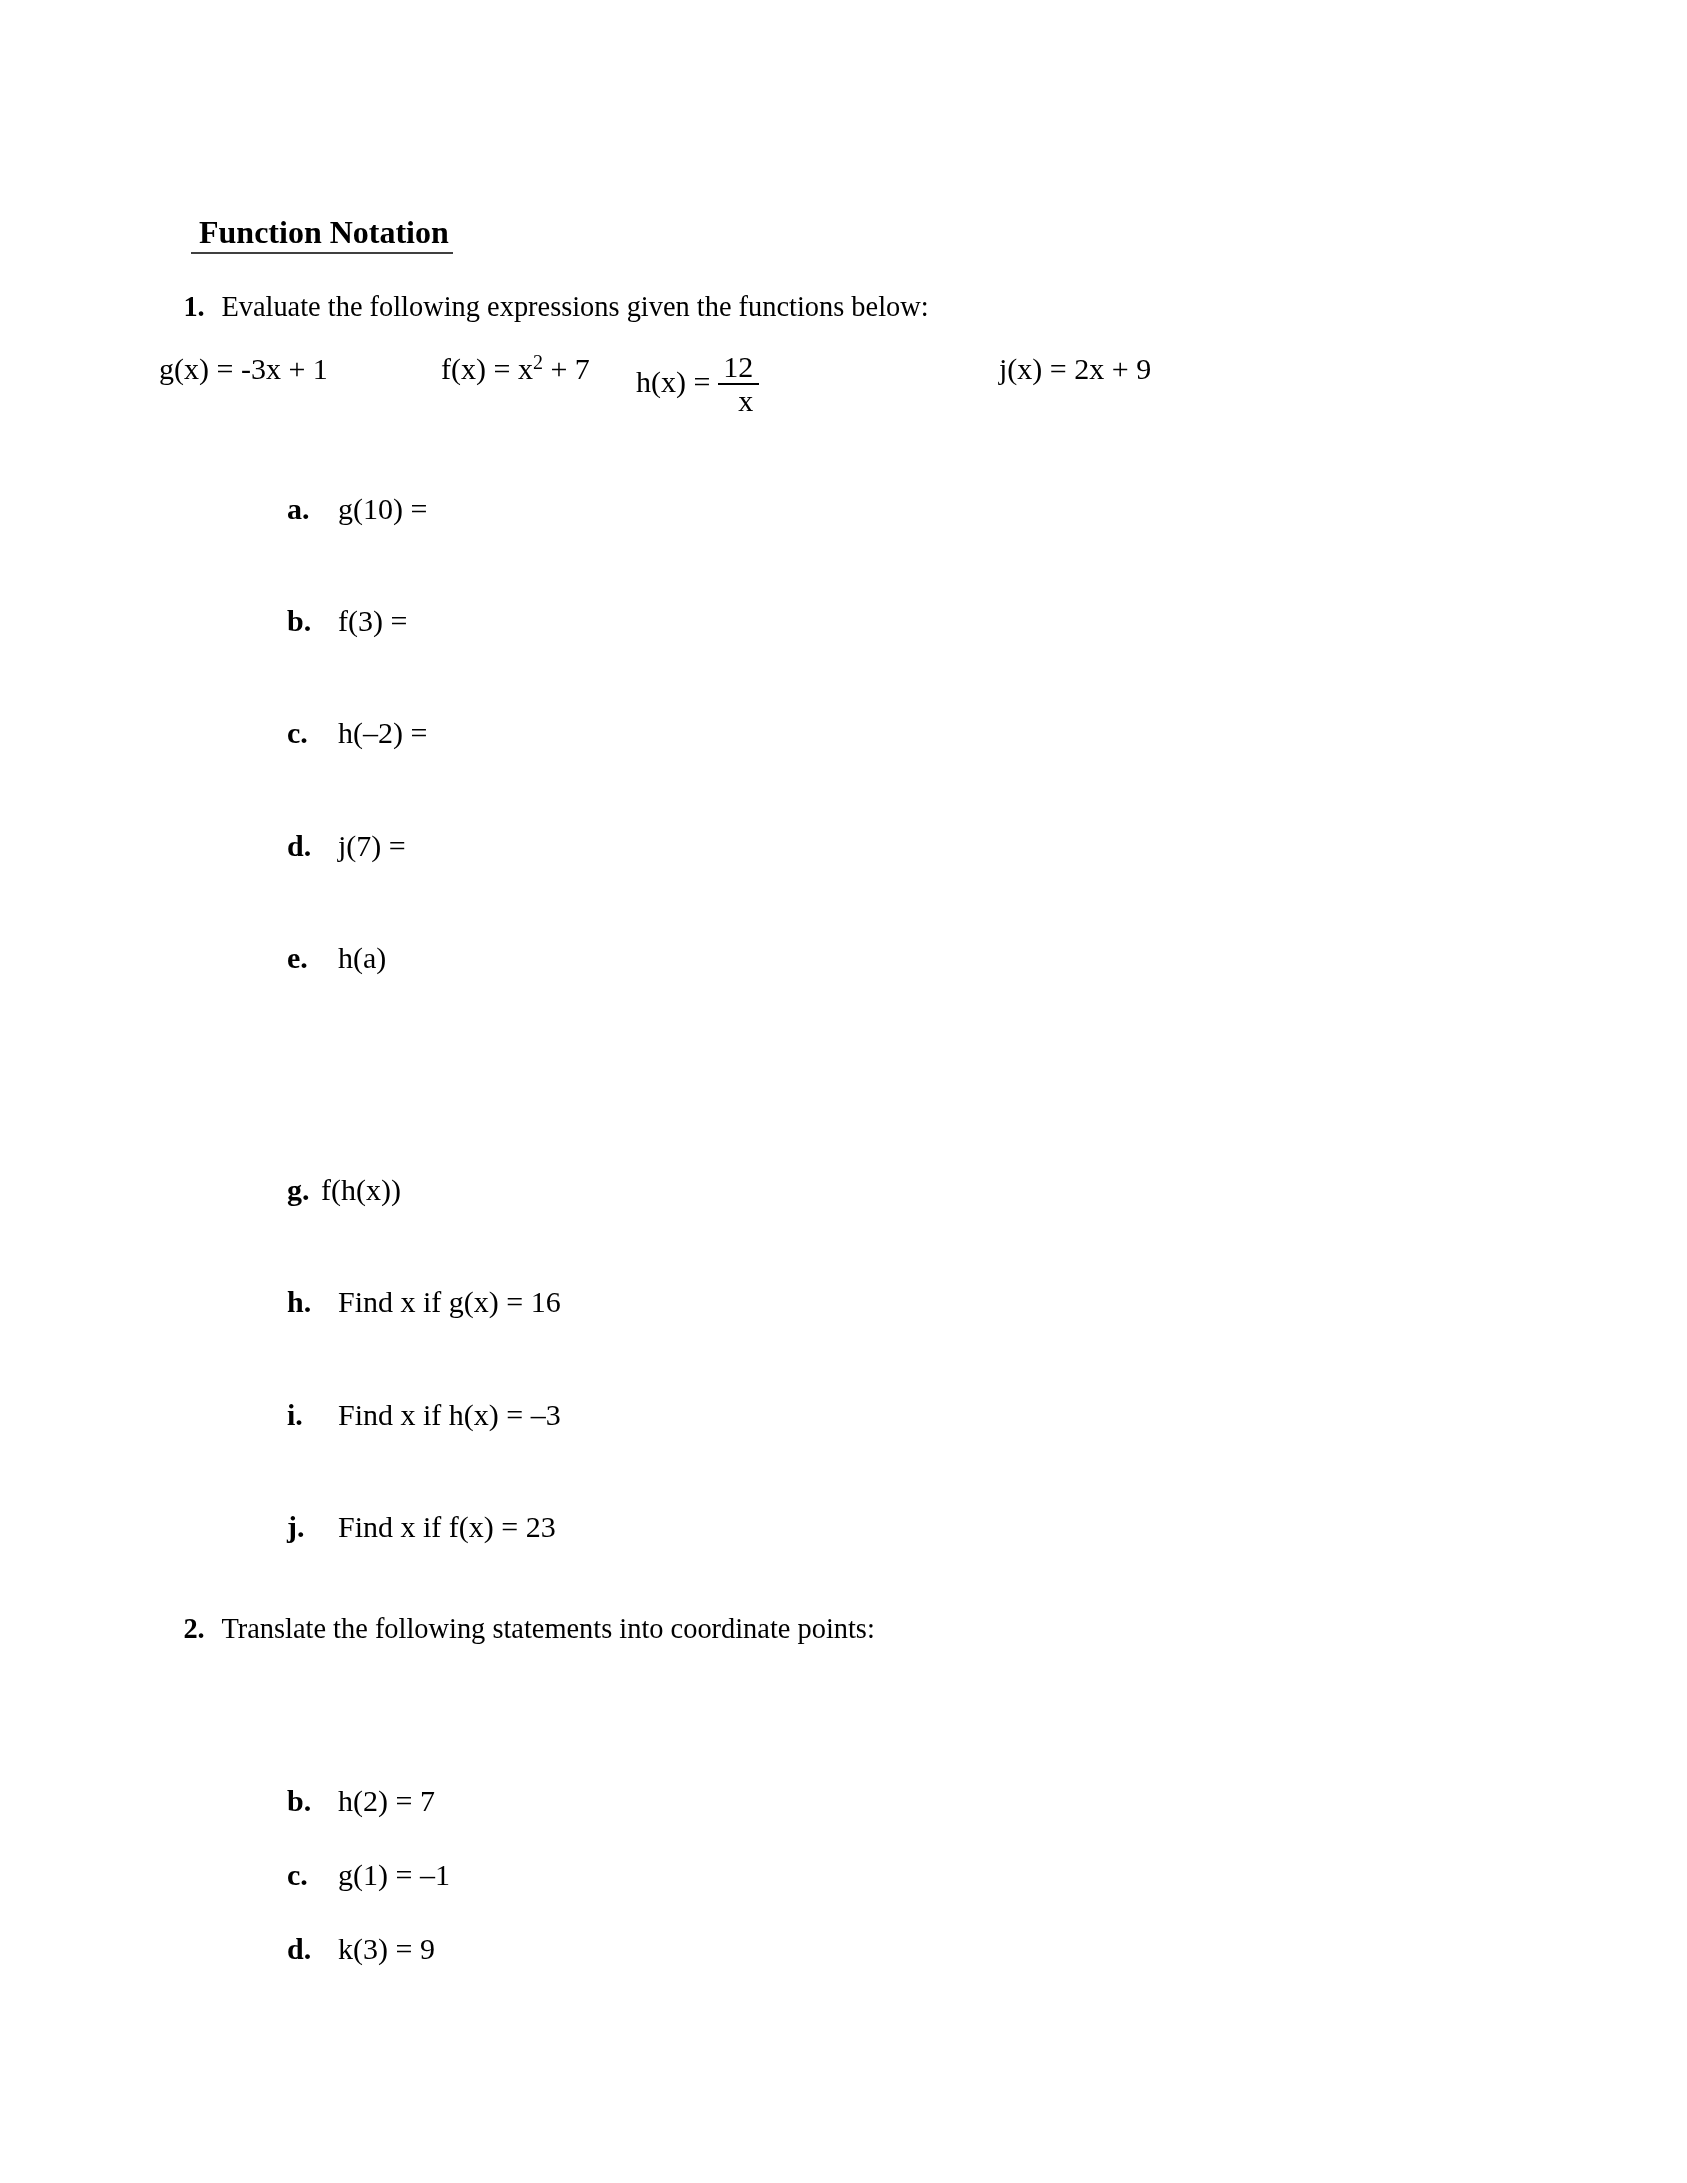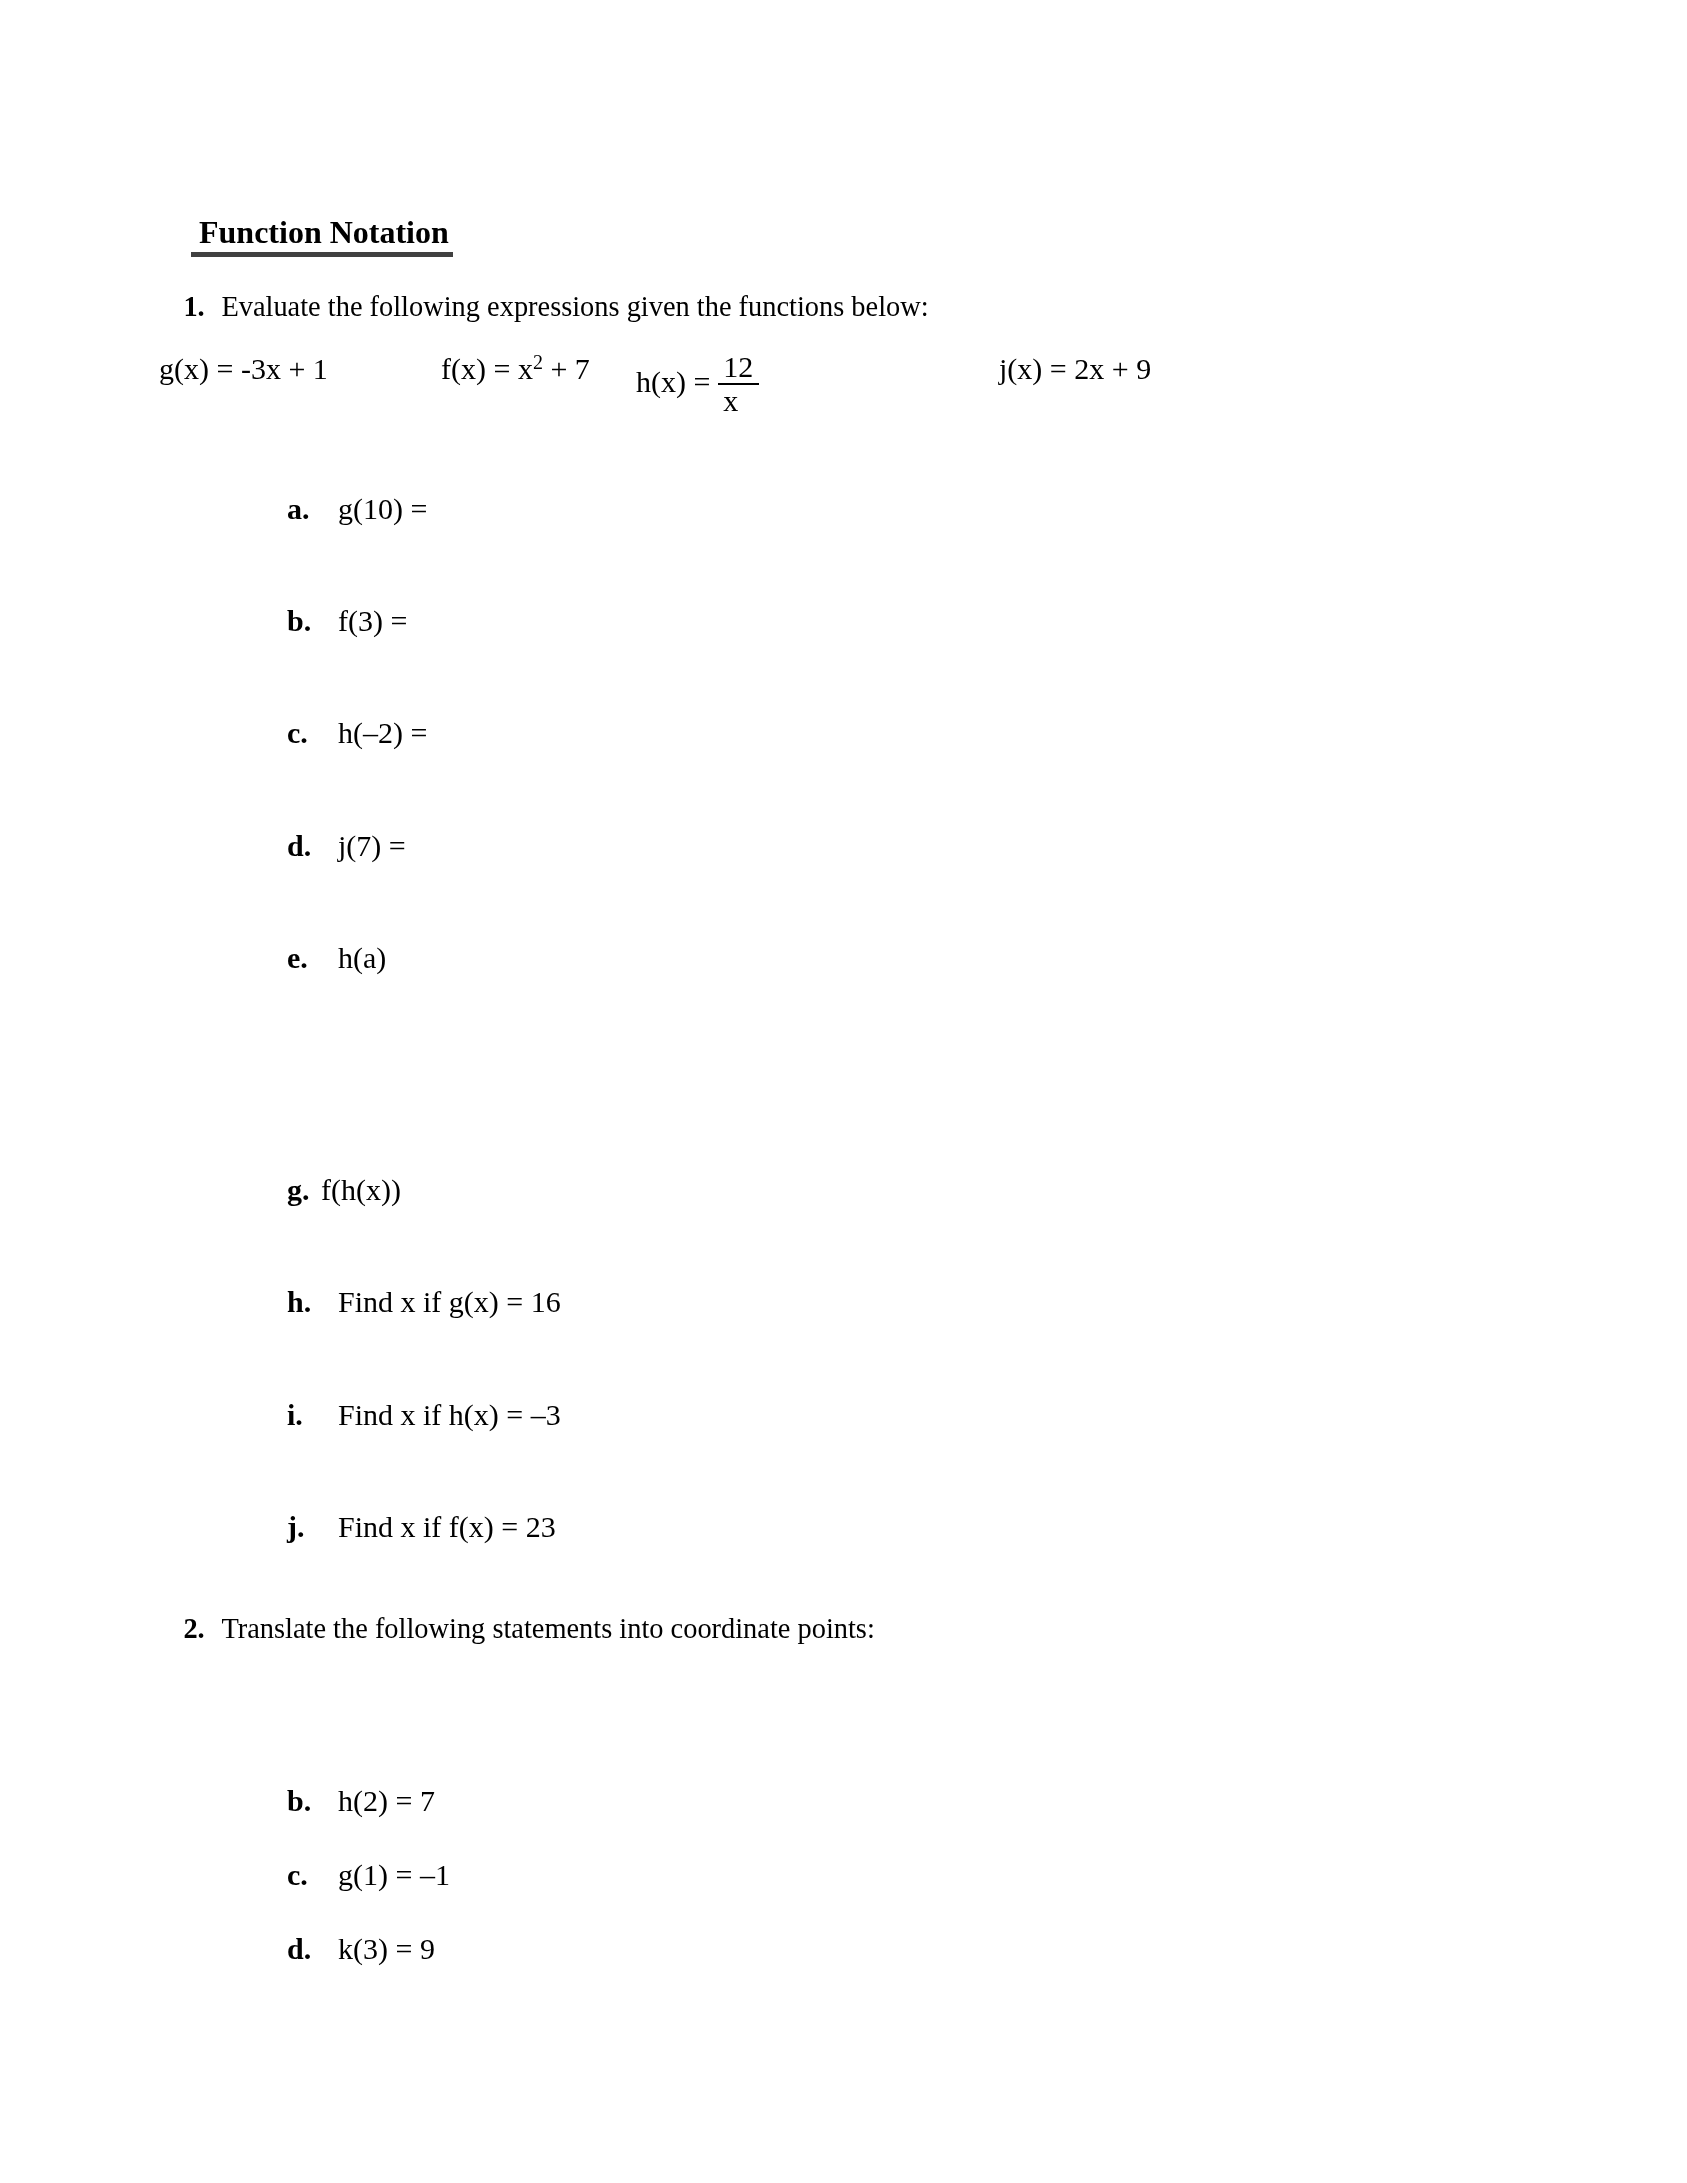--- a/index.html
+++ b/index.html
@@ -23,21 +23,21 @@
   }
   .doc-title {
     left: 159px;
     top: 177px;
     font-size: 32px;
     font-weight: bold;
   }
   .doc-title .underlined {
     display: inline-block;
     padding: 0 4px 1.3px 8px;
-    border-bottom: 5px solid #404040;
+    border-bottom: 2px solid #404040;
   }
   .q-line {
     font-size: 28.4px;
   }
   .q-number {
     display: inline-block;
     width: 38px;
     font-weight: bold;
   }
   .eq {
@@ -48,21 +48,21 @@
   }
   .eq sup {
     font-size: 20px;
     position: relative;
     top: -0.5em;
     vertical-align: baseline;
     line-height: 0;
   }
   .frac {
     display: inline-block;
-    text-align: left;
+    text-align: right;
     vertical-align: middle;
     line-height: 1.06;
     position: relative;
     top: -1.3px;
   }
   .frac .num {
     display: block;
     padding: 0 5.3px;
   }
   .frac .den {

